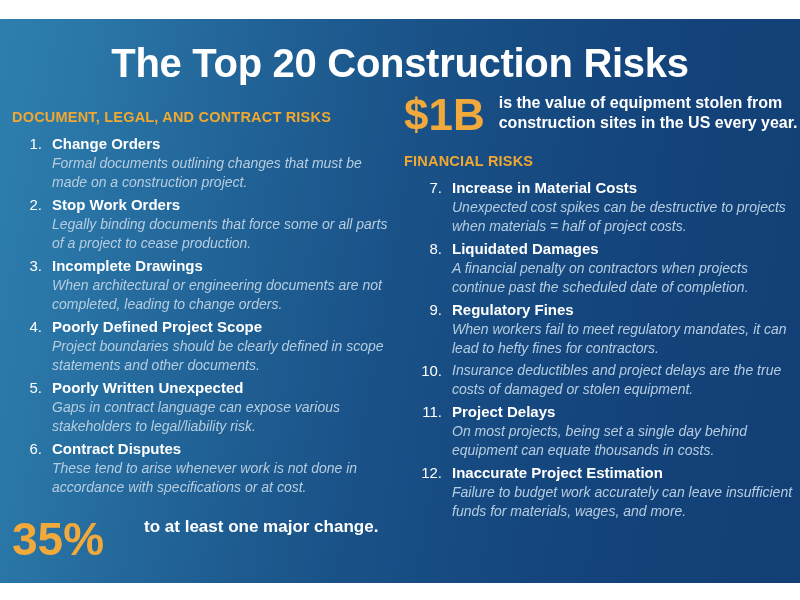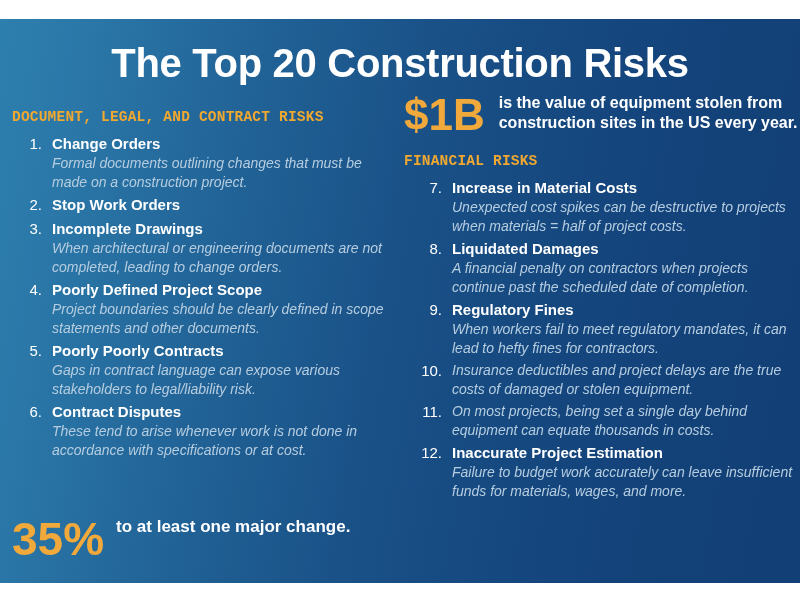--- a/index.html
+++ b/index.html
@@ -61,21 +61,20 @@
   #col-left  { left: 12px;  top: 90px; width: 382px; }
   #col-right { left: 404px; top: 74px; width: 390px; }
 
   .section-header {
     color: #f0a830;
     font-size: 14.5px;
     font-weight: bold;
     letter-spacing: 0.2px;
     margin: 0 0 9px 0;
     white-space: nowrap;
-    font-family: Liberation Mono, monospace;
   }
   #col-right .section-header { margin-bottom: 9px; }
 
   
   .risk-list {
     list-style: none;
     margin: 0;
     padding: 0;
   }
   .risk-item {
@@ -134,20 +133,21 @@
   #stat-top { margin-bottom: 16px; }
   #stat-top .stat-figure { font-size: 44px; margin-right: 14px; }
   #stat-top .stat-text   { font-size: 16px; line-height: 20px; }
 
   
   #stat-bottom {
     position: absolute;
     left: 12px;
     top: 497px;
     width: 382px;
+    gap: 28px;
   }
   #stat-bottom .stat-figure { font-size: 46px; margin-right: 12px; }
   #stat-bottom .stat-text   { font-size: 17px; line-height: 21px; }
 </style>
 </head>
 <body>
 
 <div id="poster">
   <div id="canvas">
 
@@ -161,40 +161,41 @@
           <span class="risk-num">1.</span>
           <div class="risk-body">
             <div class="risk-title">Change Orders</div>
             <div class="risk-desc">Formal documents outlining changes that must be made on a construction project.</div>
           </div>
         </li>
         <li class="risk-item">
           <span class="risk-num">2.</span>
           <div class="risk-body">
             <div class="risk-title">Stop Work Orders</div>
+            <div class="risk-desc">Legally binding documents that force some or all parts of a project to cease production.</div>
           </div>
         </li>
         <li class="risk-item">
           <span class="risk-num">3.</span>
           <div class="risk-body">
             <div class="risk-title">Incomplete Drawings</div>
             <div class="risk-desc">When architectural or engineering documents are not completed, leading to change orders.</div>
           </div>
         </li>
         <li class="risk-item">
           <span class="risk-num">4.</span>
           <div class="risk-body">
             <div class="risk-title">Poorly Defined Project Scope</div>
             <div class="risk-desc">Project boundaries should be clearly defined in scope statements and other documents.</div>
           </div>
         </li>
         <li class="risk-item">
           <span class="risk-num">5.</span>
           <div class="risk-body">
-            <div class="risk-title">Poorly Poorly Contracts</div>
+            <div class="risk-title">Poorly Written Unexpected</div>
             <div class="risk-desc">Gaps in contract language can expose various stakeholders to legal/liability risk.</div>
           </div>
         </li>
         <li class="risk-item">
           <span class="risk-num">6.</span>
           <div class="risk-body">
             <div class="risk-title">Contract Disputes</div>
             <div class="risk-desc">These tend to arise whenever work is not done in accordance with specifications or at cost.</div>
           </div>
         </li>
@@ -244,20 +245,21 @@
         </li>
         <li class="risk-item">
           <span class="risk-num">10.</span>
           <div class="risk-body">
             <div class="risk-desc">Insurance deductibles and project delays are the true costs of damaged or stolen equipment.</div>
           </div>
         </li>
         <li class="risk-item">
           <span class="risk-num">11.</span>
           <div class="risk-body">
+            <div class="risk-title">Project Delays</div>
             <div class="risk-desc">On most projects, being set a single day behind equipment can equate thousands in costs.</div>
           </div>
         </li>
         <li class="risk-item">
           <span class="risk-num">12.</span>
           <div class="risk-body">
             <div class="risk-title">Inaccurate Project Estimation</div>
             <div class="risk-desc">Failure to budget work accurately can leave insufficient funds for materials, wages, and more.</div>
           </div>
         </li>

